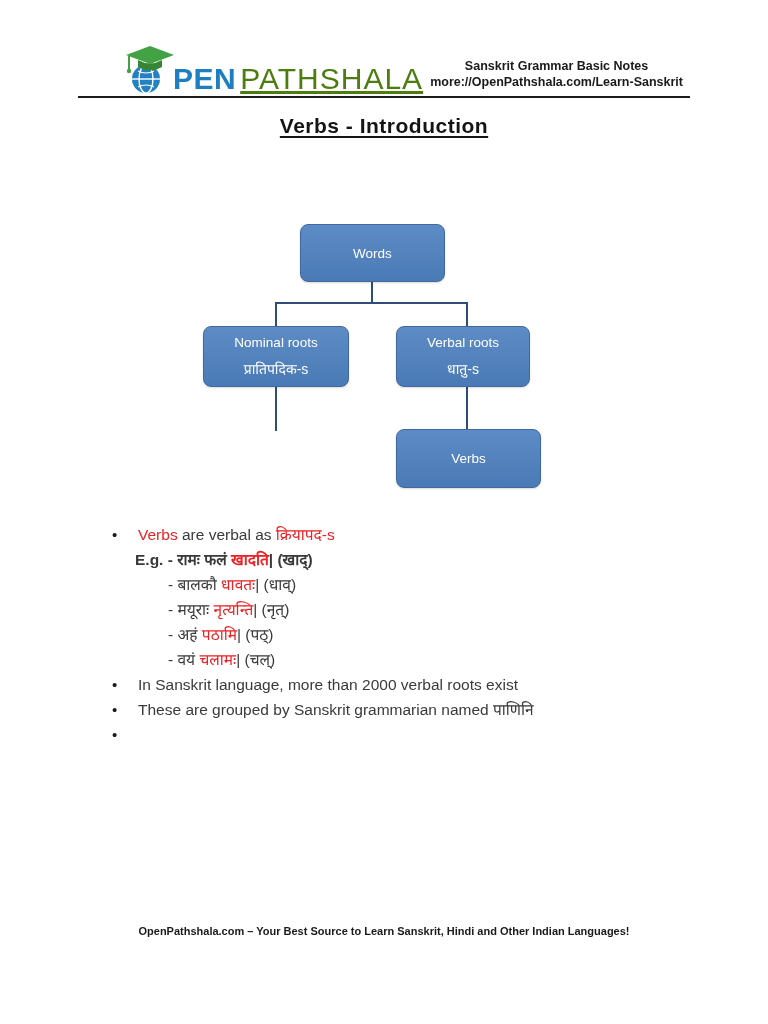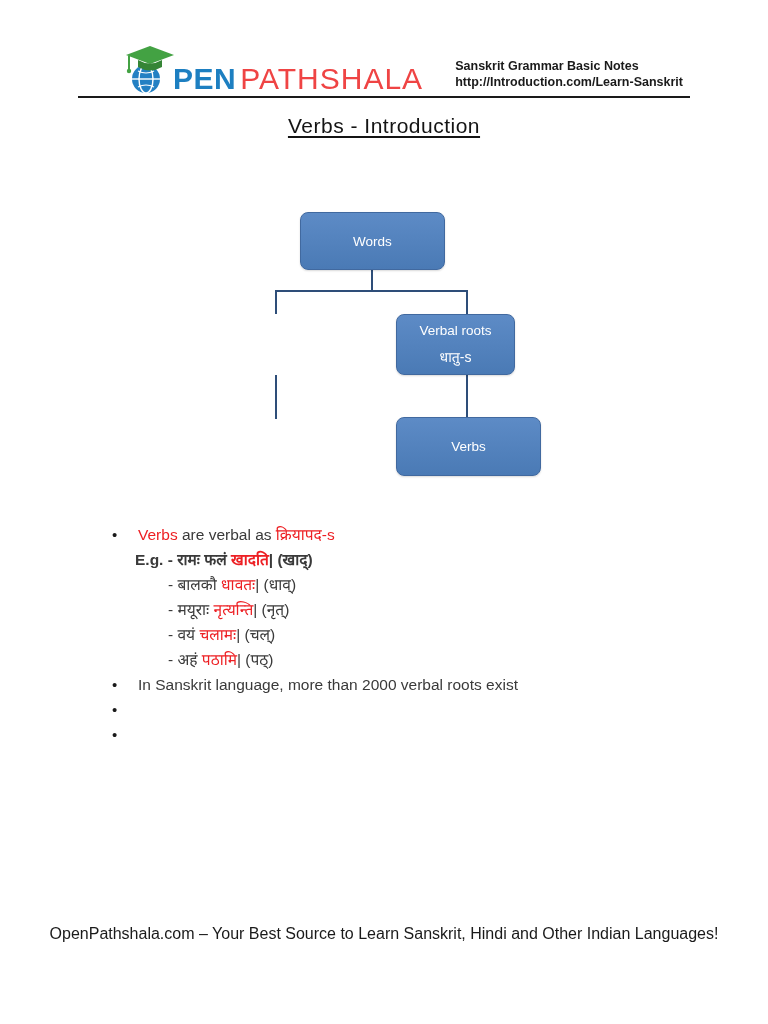--- a/index.html
+++ b/index.html
@@ -30,31 +30,32 @@
     font-weight: bold;
     color: #1d7fc1;
     letter-spacing: 0.5px;
     line-height: 30px;
     margin-left: -3px;
     margin-bottom: 2px;
   }
   .logo-text-path {
     font-size: 30px;
     font-weight: 400;
-    color: #ef4444;
+    color: #4d7c0f;
     letter-spacing: 1px;
     line-height: 30px;
     margin-left: 4px;
     margin-bottom: 2px;
+    text-decoration: underline;
   }
   .header-meta {
     position: absolute;
     right: 85px;
     top: 58px;
-    text-align: left;
+    text-align: center;
     color: #1a1a1a;
     font-weight: bold;
     font-size: 12.5px;
     line-height: 16px;
   }
   .header-rule {
     position: absolute;
     left: 78px;
     top: 96px;
     width: 612px;
@@ -63,47 +64,47 @@
   }
 
   
   .doc-title {
     position: absolute;
     top: 114px;
     left: 0;
     width: 100%;
     text-align: center;
     font-size: 21px;
-    font-weight: normal;
+    font-weight: bold;
     color: #141414;
     text-decoration: underline;
     text-underline-offset: 3px;
     letter-spacing: 0.5px;
   }
 
   
-  .diagram { position: absolute; left: 0; top: 4px; width: 768px; height: 500px; padding-left: 20px; }
+  .diagram { position: absolute; left: 0; top: 16px; width: 768px; height: 500px; padding-left: 20px; }
   .node {
     position: absolute;
     background: linear-gradient(#5d8bc6, #4a7ab5);
     border: 1px solid #41699f;
     border-radius: 8px;
     color: #ffffff;
     display: flex;
     flex-direction: column;
     align-items: center;
     justify-content: center;
     font-size: 13.5px;
     text-align: center;
     box-shadow: 0 1px 2px rgba(0,0,0,0.15);
   }
   .node .l2 { margin-top: 9px; font-size: 14px; }
   .box-words   { left: 300px; top: 208px; width: 145px; height: 58px; }
   .box-nominal { left: 203px; top: 310px; width: 146px; height: 61px; }
-  .box-verbal  { left: 396px; top: 310px; width: 119px; height: 61px; }
+  .box-verbal  { left: 396px; top: 310px; width: 134px; height: 61px; }
   .box-nouns   { left: 203px; top: 415px; width: 145px; height: 59px; }
   .box-verbs   { left: 396px; top: 413px; width: 145px; height: 59px; }
   .conn { position: absolute; background: #2e4e79; }
   .conn-v1 { left: 371px; top: 266px; width: 2px; height: 22px; }
   .conn-h1 { left: 275px; top: 286px; width: 193px; height: 2px; }
   .conn-v2 { left: 275px; top: 286px; width: 2px; height: 24px; }
   .conn-v3 { left: 466px; top: 286px; width: 2px; height: 24px; }
   .conn-v4 { left: 275px; top: 371px; width: 2px; height: 44px; }
   .conn-v5 { left: 466px; top: 371px; width: 2px; height: 42px; }
 
@@ -129,22 +130,22 @@
   .eg-row  { padding-left: 25px; font-weight: bold; }
   .sub-row { padding-left: 58px; }
 
   
   .footer {
     position: absolute;
     top: 925px;
     left: 0;
     width: 100%;
     text-align: center;
-    font-weight: normal;
-    font-size: 16px;
+    font-weight: bold;
+    font-size: 11px;
     color: #1a1a1a;
   }
 </style>
 </head>
 <body>
 
 <div class="page">
 
   <div class="logo">
     <svg class="logo-icon" width="52" height="56" viewBox="0 0 52 56">
@@ -159,38 +160,42 @@
 
       <line x1="5" y1="16" x2="5" y2="30" stroke="#43a243" stroke-width="2"></line>
       <circle cx="5" cy="31" r="2.2" fill="#43a243"></circle>
     </svg>
     <span class="logo-text-open">PEN</span>
     <span class="logo-text-path">PATHSHALA</span>
   </div>
 
   <div class="header-meta">
     <div>Sanskrit Grammar Basic Notes</div>
-    <div>http://Introduction.com/Learn-Sanskrit</div>
+    <div>more://OpenPathshala.com/Learn-Sanskrit</div>
   </div>
 
   <div class="header-rule"></div>
 
   <div class="doc-title">Verbs - Introduction</div>
 
   <div class="diagram">
     <div class="conn conn-v1"></div>
     <div class="conn conn-h1"></div>
     <div class="conn conn-v2"></div>
     <div class="conn conn-v3"></div>
     <div class="conn conn-v4"></div>
     <div class="conn conn-v5"></div>
 
     <div class="node box-words">
       <div>Words</div>
     </div>
+    <div class="node box-nominal">
+      <div>Nominal roots</div>
+      <div class="l2">प्रातिपदिक-s</div>
+    </div>
     <div class="node box-verbal">
       <div>Verbal roots</div>
       <div class="l2">धातु-s</div>
     </div>
     <div class="node box-verbs">
       <div>Verbs</div>
     </div>
   </div>
 
   <div class="content">
@@ -206,34 +211,35 @@
 
     <div class="row sub-row">
       <span><span>- </span><span>बालकौ </span><span class="red">धावतः</span><span>| (धाव्)</span></span>
     </div>
 
     <div class="row sub-row">
       <span><span>- </span><span>मयूराः </span><span class="red">नृत्यन्ति</span><span>| (नृत्)</span></span>
     </div>
 
     <div class="row sub-row">
+      <span><span>- </span><span>अहं </span><span class="red">पठामि</span><span>| (पठ्)</span></span>
+    </div>
+
+    <div class="row sub-row">
       <span><span>- </span><span>वयं </span><span class="red">चलामः</span><span>| (चल्)</span></span>
     </div>
 
-    <div class="row sub-row">
-      <span><span>- </span><span>अहं </span><span class="red">पठामि</span><span>| (पठ्)</span></span>
-    </div>
-
     <div class="row">
       <span class="bullet-dot">•</span>
       <span>In Sanskrit language, more than 2000 verbal roots exist</span>
     </div>
 
     <div class="row">
       <span class="bullet-dot">•</span>
+      <span>These are grouped by Sanskrit grammarian named पाणिनि</span>
     </div>
 
     <div class="row">
       <span class="bullet-dot">•</span>
     </div>
 
   </div>
 
   <div class="footer">OpenPathshala.com – Your Best Source to Learn Sanskrit, Hindi and Other Indian Languages!</div>
 

